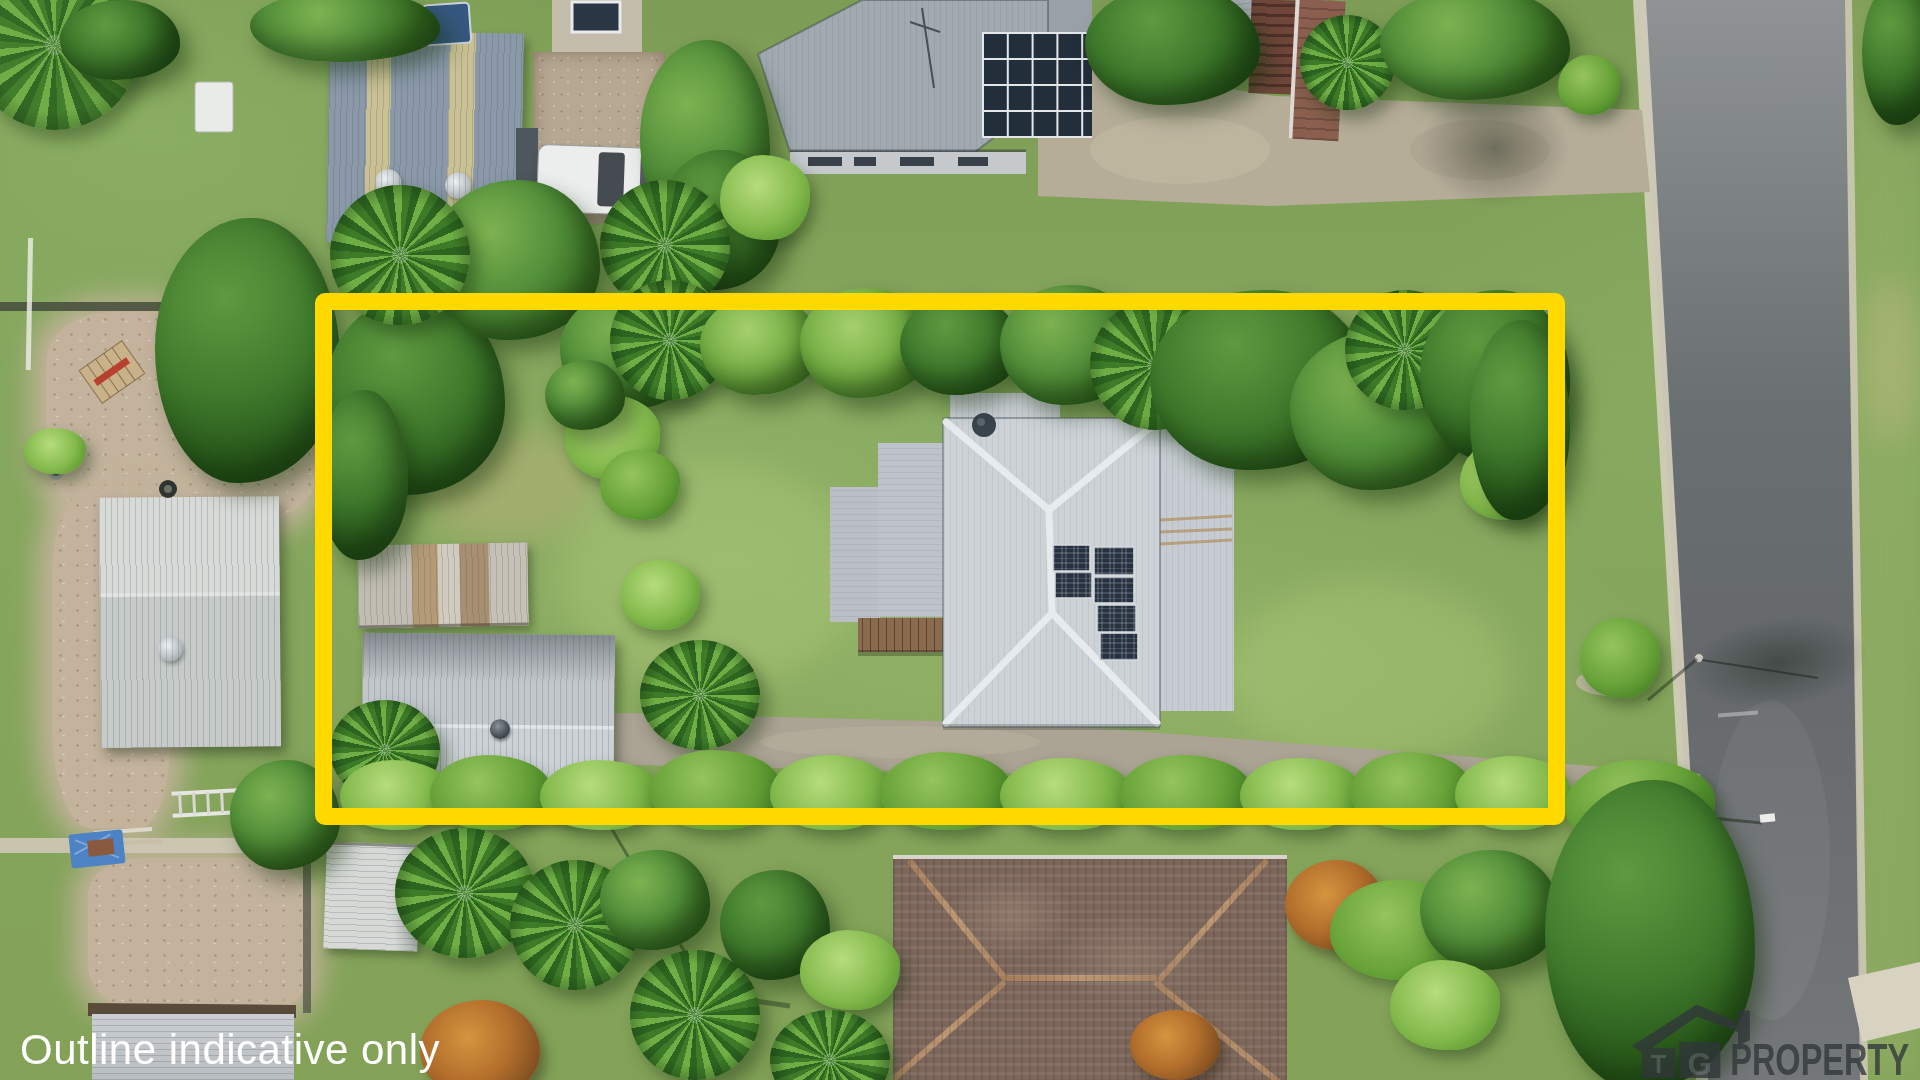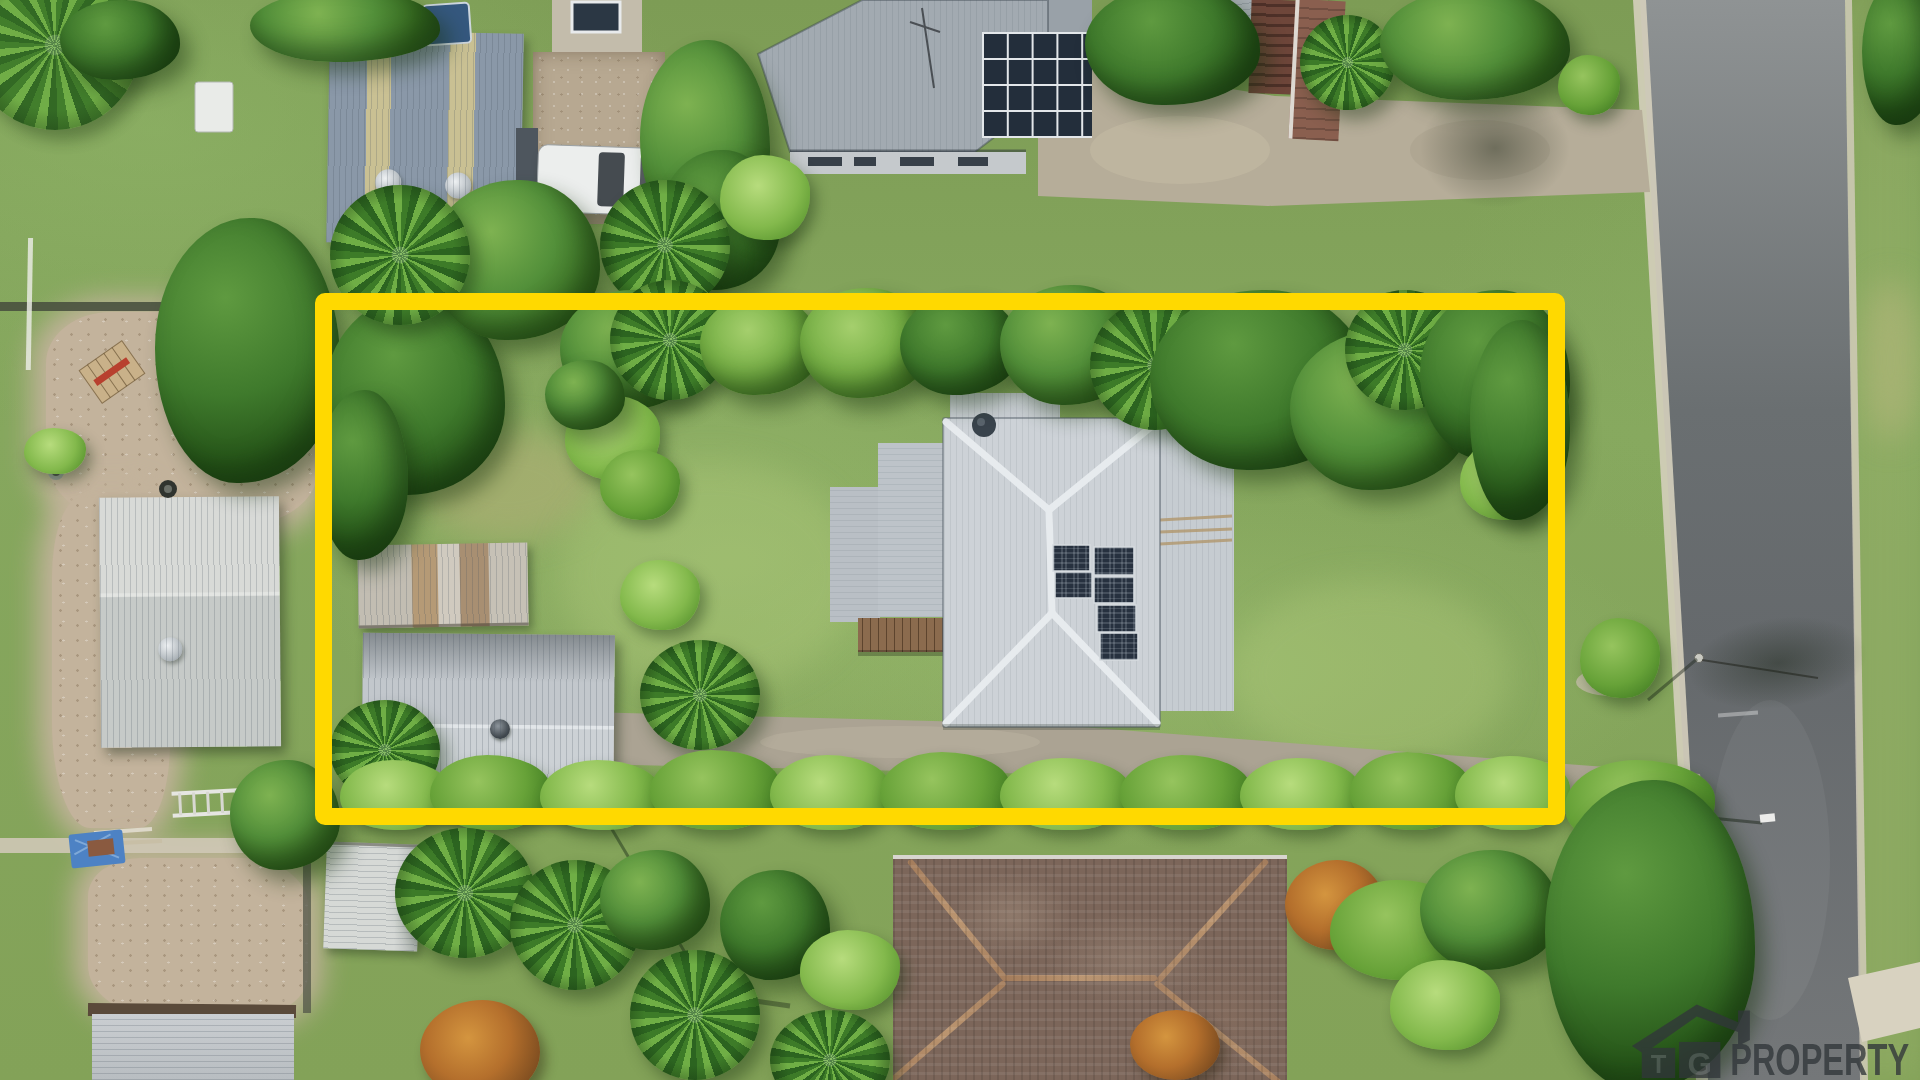--- a/index.html
+++ b/index.html
@@ -338,20 +338,21 @@
   <div class="t" style="left:1420px;top:850px;width:140px;height:120px;"></div>
   <div class="o" style="left:1130px;top:1010px;width:90px;height:70px;"></div>
   <div class="s b" style="left:1390px;top:960px;width:110px;height:90px;"></div>
   <div class="t d" style="left:1545px;top:780px;width:210px;height:310px;"></div>
 
   <div class="shadowblob" style="left:1688px;top:618px;width:180px;height:90px;transform:rotate(-8deg);"></div>
   <div class="shadowblob" style="left:1420px;top:88px;width:150px;height:120px;"></div>
 
   <div id="boundary" style="left: 315px; top: 293px; width: 1250px; height: 532px; border-width: 17px;"></div>
 
+  <div id="caption">Outline indicative only</div>
 
   <svg class="abs" style="left:1628px;top:1000px;opacity:.78;" width="285" height="78" viewBox="0 0 290 78">
     <g style="fill:var(--c-watermark_gray,#31363a);">
       <polygon points="4,46 70,4 112,22 112,10 124,10 124,40 112,46 112,32 70,16 16,54"></polygon>
       <rect x="14" y="48" width="34" height="34"></rect>
       <rect x="52" y="42" width="42" height="42"></rect>
     </g>
     <text x="31" y="74" text-anchor="middle" font-family="Liberation Sans, sans-serif" font-size="26" font-weight="bold" style="fill:#565b5f;">T</text>
     <text x="73" y="76" text-anchor="middle" font-family="Liberation Sans, sans-serif" font-size="32" font-weight="bold" style="fill:#565b5f;">G</text>
     <text x="104" y="76" font-family="Liberation Sans, sans-serif" font-size="46" font-weight="bold" textLength="182" lengthAdjust="spacingAndGlyphs" style="fill:var(--c-watermark_gray,#31363a);">PROPERTY</text>

